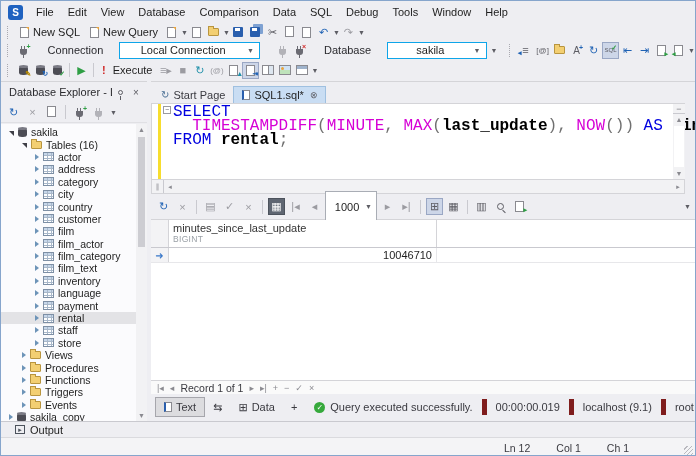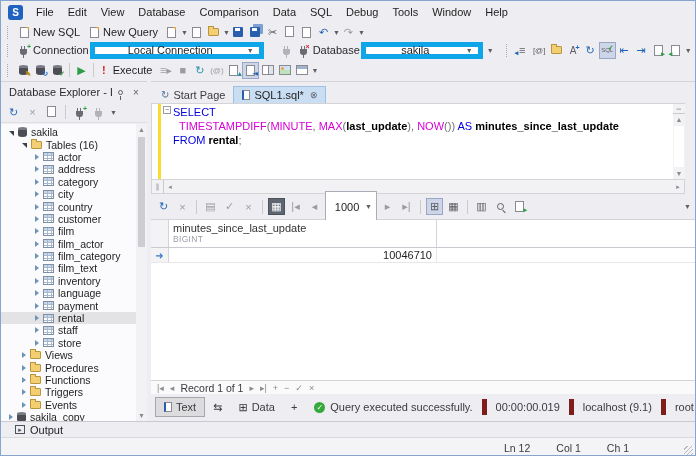--- a/index.html
+++ b/index.html
@@ -16,22 +16,22 @@
   .tba{top:22px;height:18px}.tbb{top:40px;height:18px}.tbc{top:58px;height:22px}
   .grip{width:3px;height:13px;border-left:1px dotted #a9a9b0;margin:0 5px 0 2px}
   .vsep{width:1px;height:14px;background:#c9c9cf;margin:0 3px}
   .gi{display:inline-flex;align-items:center;justify-content:center;min-width:17px;height:17px;
       font-size:11px;color:#5d5d64;position:relative;border:1px solid transparent}
   .gi.tgl{background:#cdd6e8;border-color:#9aa7c4}
   .gi .ov{position:absolute;font-size:7px;font-weight:bold;line-height:1}
   .blue{color:#1f62b4}.gray{color:#9b9ba1}.teal{color:#1d8fa8}.green{color:#2e9e44}.red{color:#d02b2b}
   .tbtn{display:inline-flex;align-items:center;gap:4px;padding:0 5px;height:17px;cursor:default}
   .dd{font-size:7px;color:#5d5d64;margin-left:1px}
-  .lbl{margin:0 1px;color:#2a2a2e}
-  .combo{display:flex;align-items:center;background:#fff;border:5px solid #0ea5e9;height:17px;padding:0 5px;cursor:default}
+  .lbl{margin:0 16px;color:#2a2a2e}
+  .combo{display:flex;align-items:center;background:#fff;border:1px solid #0ea5e9;height:17px;padding:0 5px;cursor:default}
   .combo .cval{flex:1;text-align:center}
   .combo .dd{margin-left:6px}
   .exec-bang{color:#d02b2b;font-weight:bold;margin-right:3px}
   
   .doc-i{width:9px;height:11px;background:#fff;border:1px solid #8a8a90;position:relative}
   .doc-i .cor{position:absolute;right:-1px;top:-1px;width:0;height:0;border-left:3px solid transparent;border-top:3px solid #e8a33d}
   .i-save{width:10px;height:10px;background:#2a5fae;border-radius:1px;position:relative}
   .i-save::before{content:"";position:absolute;top:1px;left:2px;width:5px;height:3px;background:#fff}
   .i-save2{box-shadow:3px -3px 0 0 #7ea1d2}
   .i-copy{width:7px;height:9px;border:1px solid #8a8a90;background:#fff;position:relative;margin-left:2px}
@@ -81,22 +81,22 @@
   .tab.active{background:#c9ddf3;border:1px solid #9fc0e0;border-bottom:none;color:#1e1e1e}
   .tab .tclose{font-size:9px;color:#5d5d64;margin-left:2px}
   .sqlfile-i{width:8px;height:10px;background:#fff;border:1px solid #8a8a90;border-left:2px solid #2a5fae}
   .start-i{color:#4a6f94;font-size:10px}
   .editor{position:absolute;top:21px;left:0;width:534px;height:77px;background:#fff;border:1px solid #d4d4d8;border-right:none}
   .gutter{position:absolute;top:0;left:0;width:6px;height:100%;background:#fff}
   .changebar{position:absolute;top:0;left:6px;width:3px;height:100%;background:#f7dd2e}
   .foldcol{position:absolute;top:0;left:9px;width:12px;height:100%}
   .foldbox{position:absolute;top:2px;left:2px;width:8px;height:8px;border:1px solid #9a9aa0;background:#fff;
            font-size:7px;line-height:6px;text-align:center;color:#5d5d64}
-  .code{position:absolute;top:0;left:21px;right:12px;height:100%;font-family:Liberation Sans, sans-serif;
-        font-size:11px;line-height:14px;white-space:pre;padding-top:1px}
+  .code{position:absolute;top:0;left:21px;right:12px;height:100%;font-family:Liberation Mono, monospace;
+        font-size:16px;line-height:14px;white-space:pre;padding-top:1px}
   .tk-kw{color:#0000e0}.tk-fn{color:#d600d6}.tk-id{font-weight:bold;color:#000}.tk-p{color:#707070}
   .ed-vscroll{position:absolute;top:0;right:0;width:12px;height:100%;background:#f2f2f4;display:flex;flex-direction:column;font-size:7px;color:#8a8a90}
   .ed-vscroll .split{height:10px;border-bottom:1px solid #c9c9cf;display:flex;align-items:center;justify-content:center;font-size:6px}
   .ed-vscroll .fill{flex:1;background:#fff;margin:1px}
   .ed-hscroll{position:absolute;top:98px;left:0;width:534px;height:14px;background:#f2f2f4;display:flex;align-items:center;font-size:7px;color:#8a8a90;border:1px solid #d4d4d8;border-top:none}
   .ed-hscroll .split{width:12px;height:100%;border-right:1px solid #c9c9cf;display:flex;align-items:center;justify-content:center}
   .ed-hscroll .sp-end{margin-left:auto}
   
   .res-toolbar{position:absolute;top:112px;left:0;right:0;height:26px;display:flex;align-items:center;gap:2px;padding-left:4px;border-bottom:1px solid #d4d4d8}
   .pagebox{display:flex;align-items:center;background:#fff;border:1px solid #a9adb5;height:32px;width:52px;padding:0 4px}

